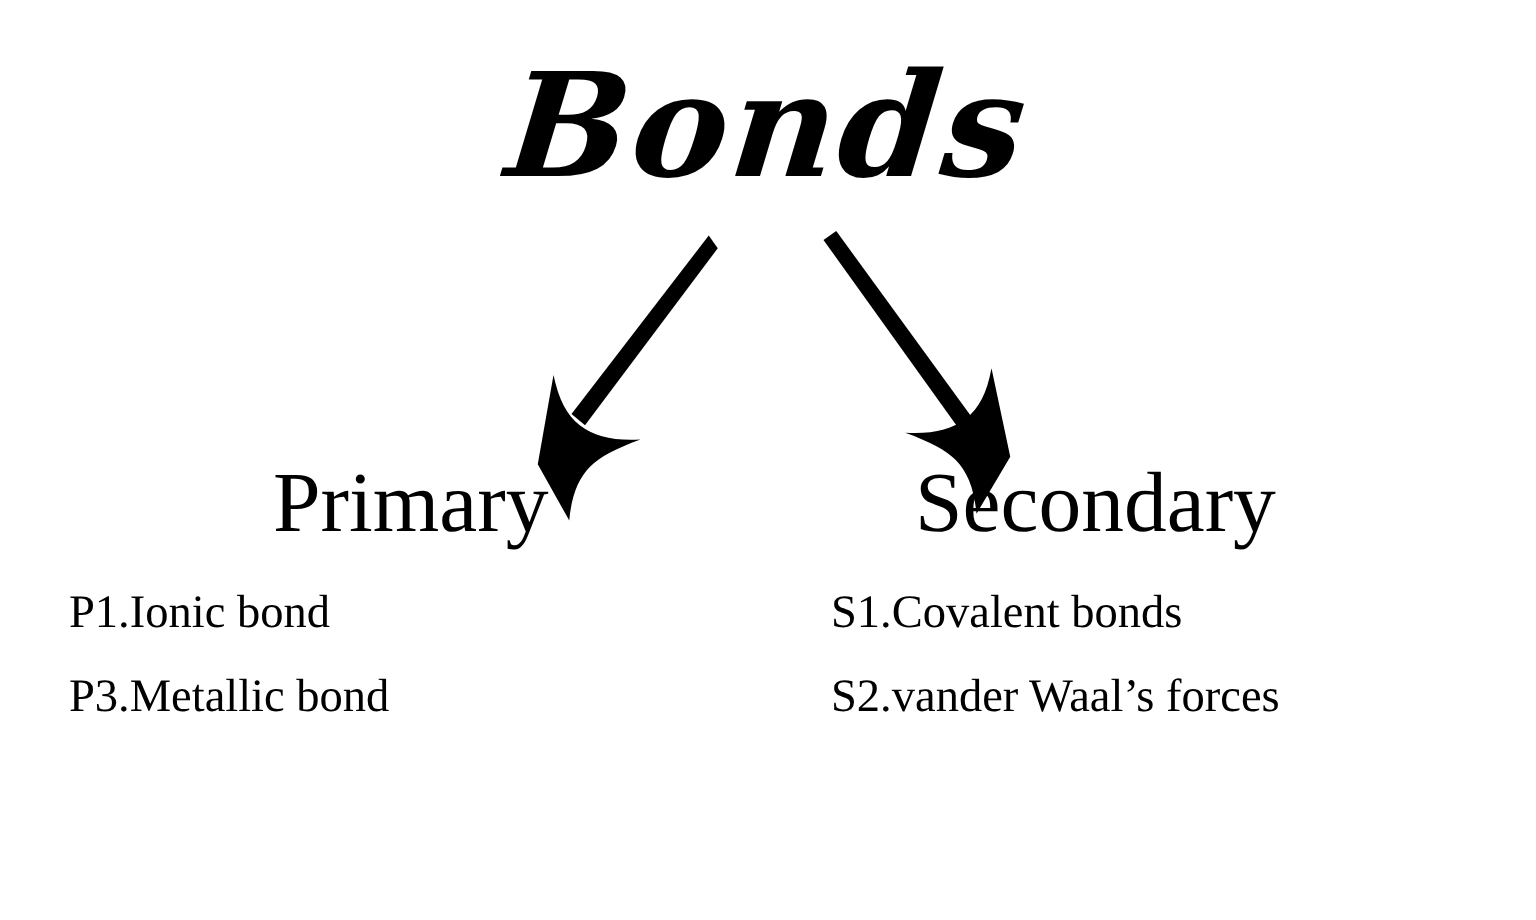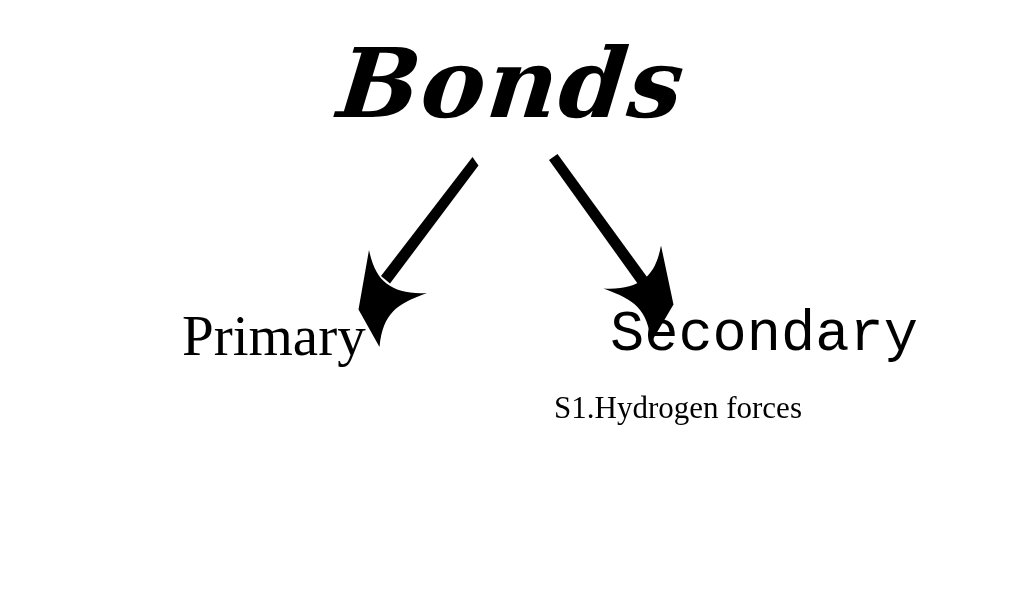--- a/index.html
+++ b/index.html
@@ -61,21 +61,20 @@
     color: #000000;
     white-space: nowrap;
   }
   .heading-primary {
     left: 182px;
     top: 307px;
   }
   .heading-secondary {
     left: 610px;
     top: 307px;
-    font-family: Liberation Mono, monospace;
   }
 
   
   .list {
     position: absolute;
     top: 392px;
     font-family: "Liberation Serif", "DejaVu Serif", serif;
     font-size: 31px;
     font-weight: 400;
     color: #000000;
@@ -143,19 +142,22 @@
         C 645.0 314.5 649.5 326.0 651.0 342.5
         Z"></path>
     </g>
   </svg>
 
   <div class="heading heading-primary">Primary</div>
 
   <div class="heading heading-secondary">Secondary</div>
 
   <div class="list list-primary">
+    <div class="list-item">P1.Ionic bond</div>
+    <div class="list-item gap-before">P3.Metallic bond</div>
   </div>
 
   <div class="list list-secondary">
-    <div class="list-item">S1.Hydrogen forces</div>
+    <div class="list-item">S1.Covalent bonds</div>
+    <div class="list-item">S2.vander Waal’s forces</div>
   </div>
 
 </div>
 
 </body></html>

